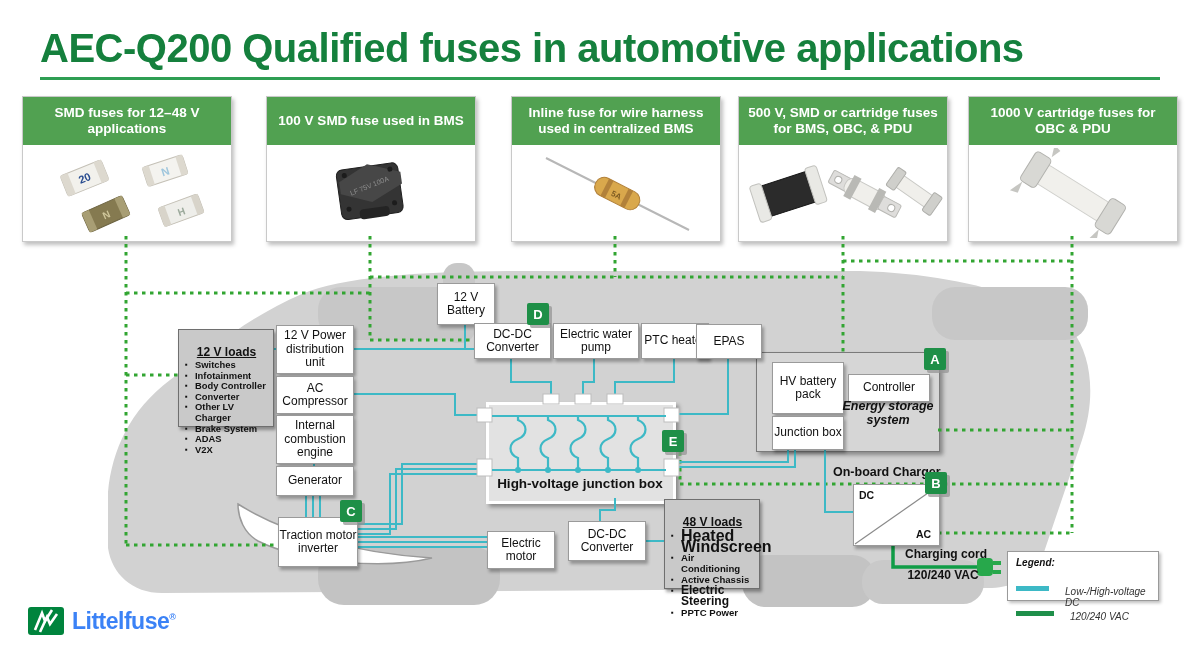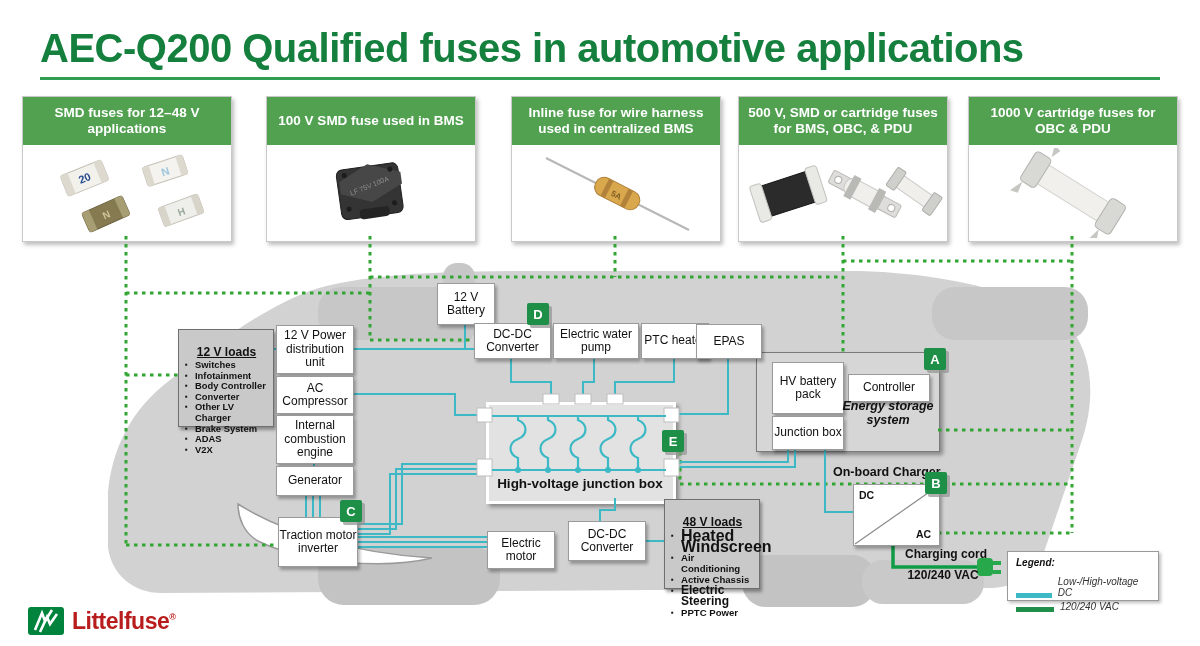--- a/index.html
+++ b/index.html
@@ -46,29 +46,29 @@
   #obc-dc{left:859px;top:489px;font-size:10.5px;font-weight:bold;z-index:7;}
   #obc-ac{left:916px;top:528px;font-size:10.5px;font-weight:bold;z-index:7;}
   #charging-cord-label{left:903px;top:547px;width:86px;text-align:center;
                        font-weight:bold;font-size:12px;z-index:7;}
   #vac-label{left:899px;top:568px;width:88px;text-align:center;font-weight:bold;
              font-size:12px;z-index:7;}
   
   #legend{left:1007px;top:551px;width:152px;height:50px;background:#fff;
           border:1px solid #9a9a9a;box-shadow:2px 2px 3px rgba(0,0,0,.25);
           padding:5px 8px;box-sizing:border-box;z-index:7;font-style:italic;}
-  #legend .lt{font-size:10px;font-weight:bold;margin-bottom:8px;}
-  #legend .row{display:flex;align-items:flex-end;gap:6px;margin-top:3px;}
+  #legend .lt{font-size:10px;font-weight:bold;margin-bottom:18px;}
+  #legend .row{display:flex;align-items:flex-start;gap:16px;margin-top:3px;}
   #legend .sw{width:38px;height:5px;}
   #legend .sw.dc{background:#3db9c6;}
   #legend .sw.ac{background:#1f8f4a;}
   #legend .row span{font-size:10px;color:#333;}
   
   #logo{left:28px;top:606px;display:flex;align-items:center;gap:8px;z-index:7;}
-  #logo .word{font-size:23px;font-weight:bold;color:#b91c1c;letter-spacing:-0.5px;}
+  #logo .word{font-size:23px;font-weight:bold;color:#3b82f6;letter-spacing:-0.5px;}
   #logo sup{font-size:9px;}
   svg{display:block;}
   .layer{left:0;top:0;z-index:5;pointer-events:none;}
   .carlayer{left:0;top:0;z-index:1;pointer-events:none;}
 </style>
 </head>
 <body>
 
 <svg class="abs carlayer" width="1200" height="646">
   <path d="M108,492 C112,450 130,410 170,380 C208,352 246,318 302,294

